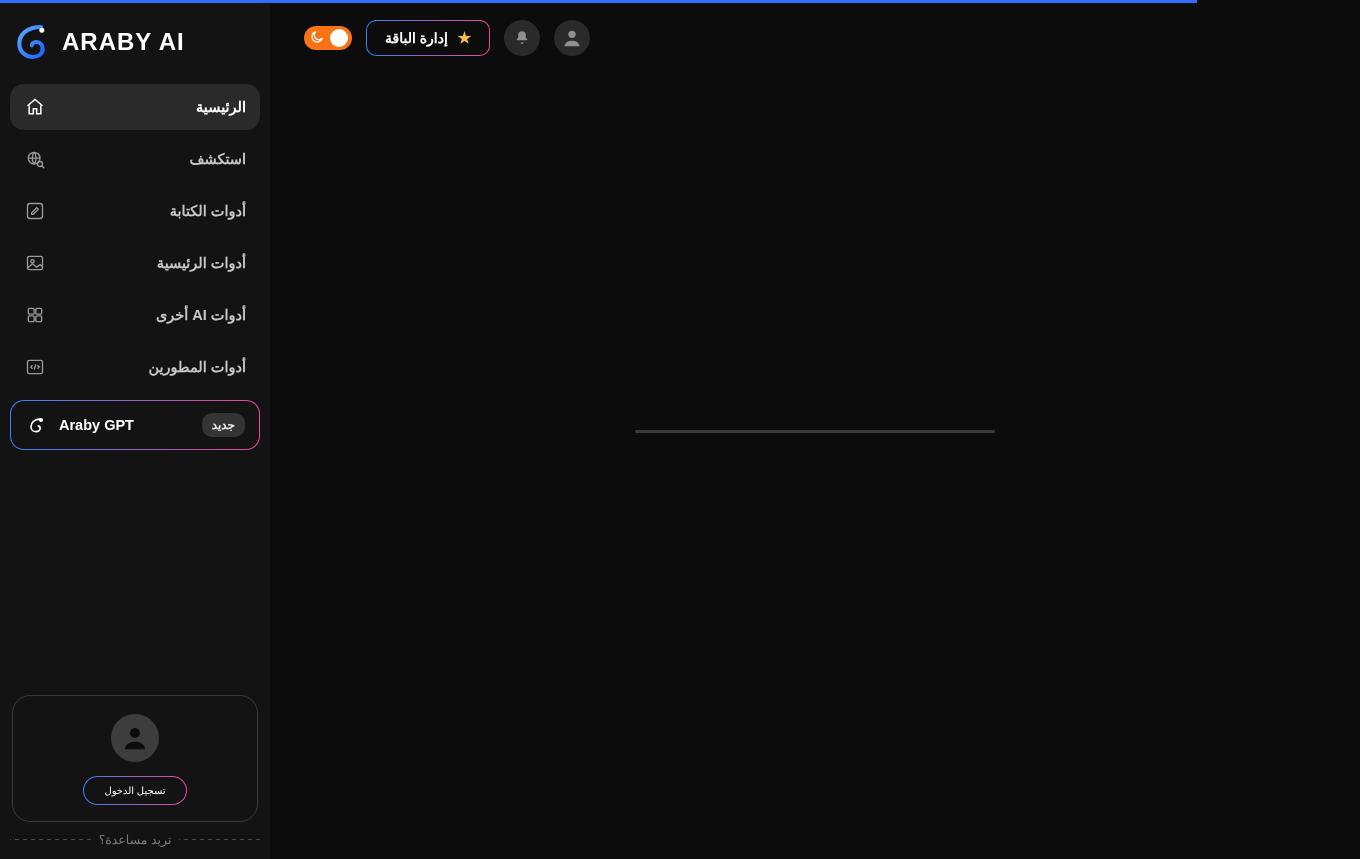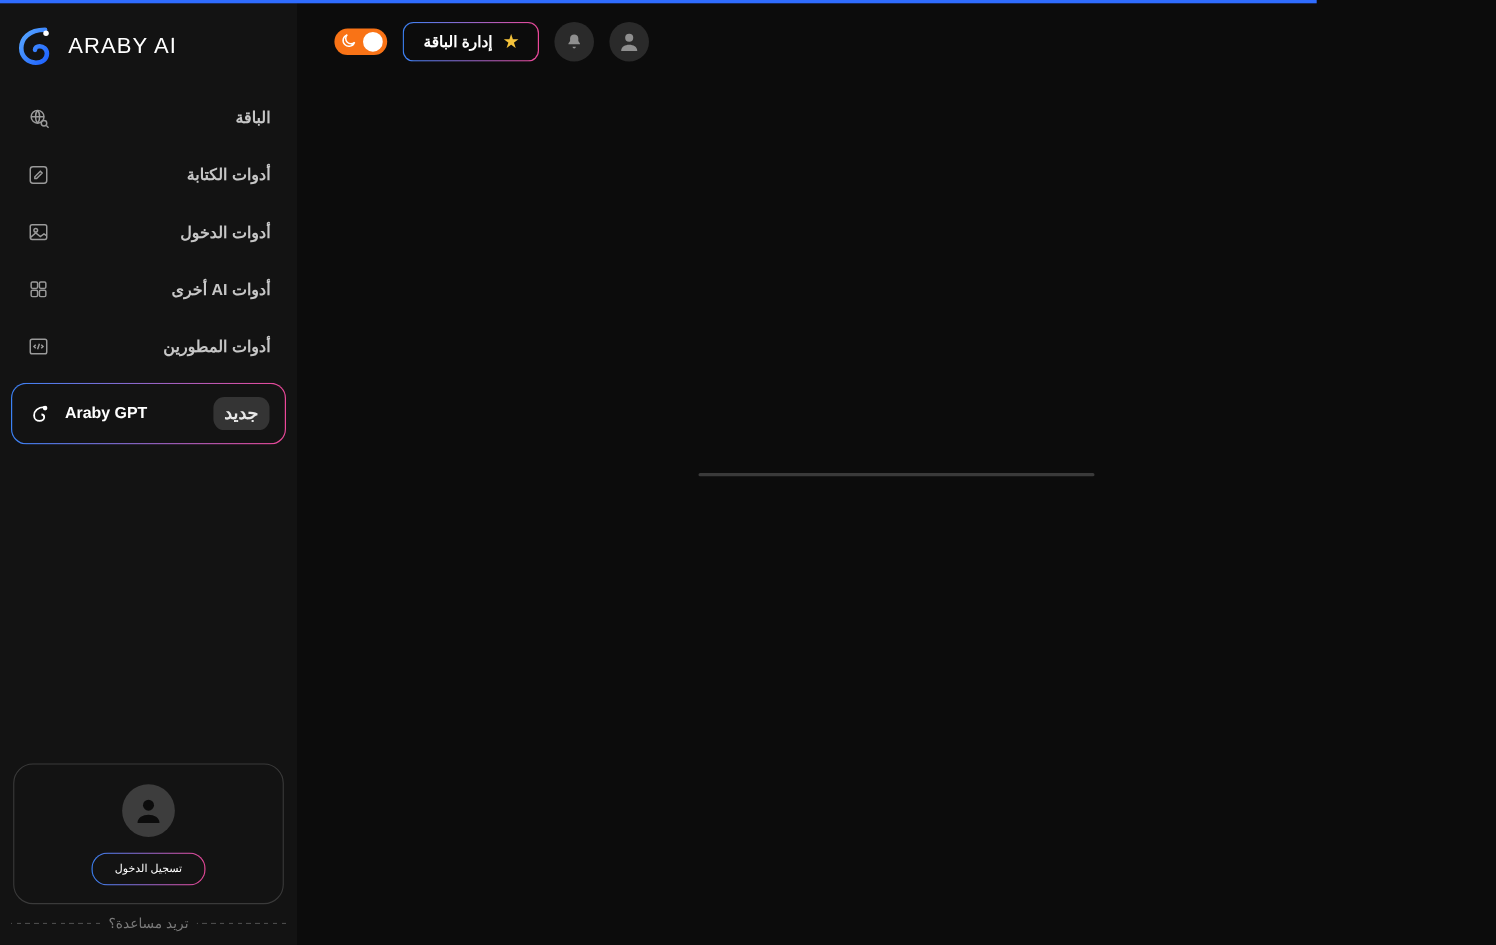--- a/index.html
+++ b/index.html
@@ -39,22 +39,22 @@
   }
 
   .brand {
     display: flex;
     align-items: center;
     justify-content: flex-end;
     gap: 14px;
     padding: 4px 12px 22px 4px;
   }
   .brand-title {
-    font-weight: 400;
-    font-size: 20px;
+    font-weight: 700;
+    font-size: 24px;
     letter-spacing: 1px;
     color: #ffffff;
   }
   .brand-logo {
     width: 34px; height: 40px;
     display: flex; align-items: center; justify-content: center;
   }
 
   .nav {
     display: flex;
@@ -92,21 +92,21 @@
     color: #ffffff;
     margin-top: 4px;
     justify-content: space-between;
   }
   .gpt-left {
     display: flex; flex-direction: row-reverse; align-items: center; gap: 12px;
   }
   .badge-new {
     background: #343434;
     color: #e8e8e8;
-    font-size: 16px;
+    font-size: 12px;
     font-weight: 700;
     padding: 5px 10px;
     border-radius: 10px;
   }
 
   .sidebar-spacer { flex: 1; }
 
   .login-card {
     border: 1px solid #3a3a3a;
     border-radius: 18px;
@@ -240,52 +240,61 @@
             </linearGradient>
           </defs>
           <path d="M32 6 C14 6 6 16 6 26 C6 36 14 42 22 42 C29 42 34 38 34 32 C34 27 30 24 26 24 C23 24 21 26 21 28" fill="none" stroke="url(#lg1)" stroke-width="5" stroke-linecap="round"></path>
           <circle cx="33" cy="10" r="3" fill="#ffffff"></circle>
         </svg>
       </span>
     </div>
 
     <nav class="nav">
 
+      <div class="nav-item active">
+        <span class="icon">
+          <svg viewBox="0 0 24 24" width="20" height="20" fill="none" stroke="#ffffff" stroke-width="1.8">
+            <path d="M3 10.5 12 3l9 7.5"></path>
+              <path d="M5 10v10h5v-6h4v6h5V10"></path>
+          </svg>
+        </span>
+        <span class="label">الرئيسية</span>
+      </div>
 
       <div class="nav-item">
         <span class="icon">
           <svg viewBox="0 0 24 24" width="20" height="20" fill="none" stroke="#9a9a9a" stroke-width="1.6">
             <circle cx="11" cy="11" r="7"></circle>
               <path d="M4 11h14M11 4c3 3 3 11 0 14M11 4c-3 3-3 11 0 14"></path>
             <circle cx="18" cy="18" r="3"></circle>
               <path d="M20.5 20.5 23 23"></path>
           </svg>
         </span>
-        <span class="label">الباقة</span>
+        <span class="label">استكشف</span>
       </div>
 
       <div class="nav-item">
         <span class="icon">
           <svg viewBox="0 0 24 24" width="20" height="20" fill="none" stroke="#9a9a9a" stroke-width="1.6">
             <rect x="3" y="3" width="18" height="18" rx="3"></rect>
               <path d="M14 8l2 2-6 6H8v-2z"></path>
           </svg>
         </span>
         <span class="label">أدوات الكتابة</span>
       </div>
 
       <div class="nav-item">
         <span class="icon">
           <svg viewBox="0 0 24 24" width="20" height="20" fill="none" stroke="#9a9a9a" stroke-width="1.6">
             <rect x="3" y="4" width="18" height="16" rx="2"></rect>
               <circle cx="9" cy="10" r="2"></circle>
               <path d="M3 18l6-5 5 4 4-3 3 2"></path>
           </svg>
         </span>
-        <span class="label">أدوات الدخول</span>
+        <span class="label">أدوات الرئيسية</span>
       </div>
 
 
       <div class="nav-item">
         <span class="icon">
           <svg viewBox="0 0 24 24" width="20" height="20" fill="none" stroke="#9a9a9a" stroke-width="1.6">
             <rect x="4" y="4" width="7" height="7" rx="1.5"></rect>
               <rect x="13" y="4" width="7" height="7" rx="1.5"></rect>
             <rect x="4" y="13" width="7" height="7" rx="1.5"></rect>
               <rect x="13" y="13" width="7" height="7" rx="1.5"></rect>

